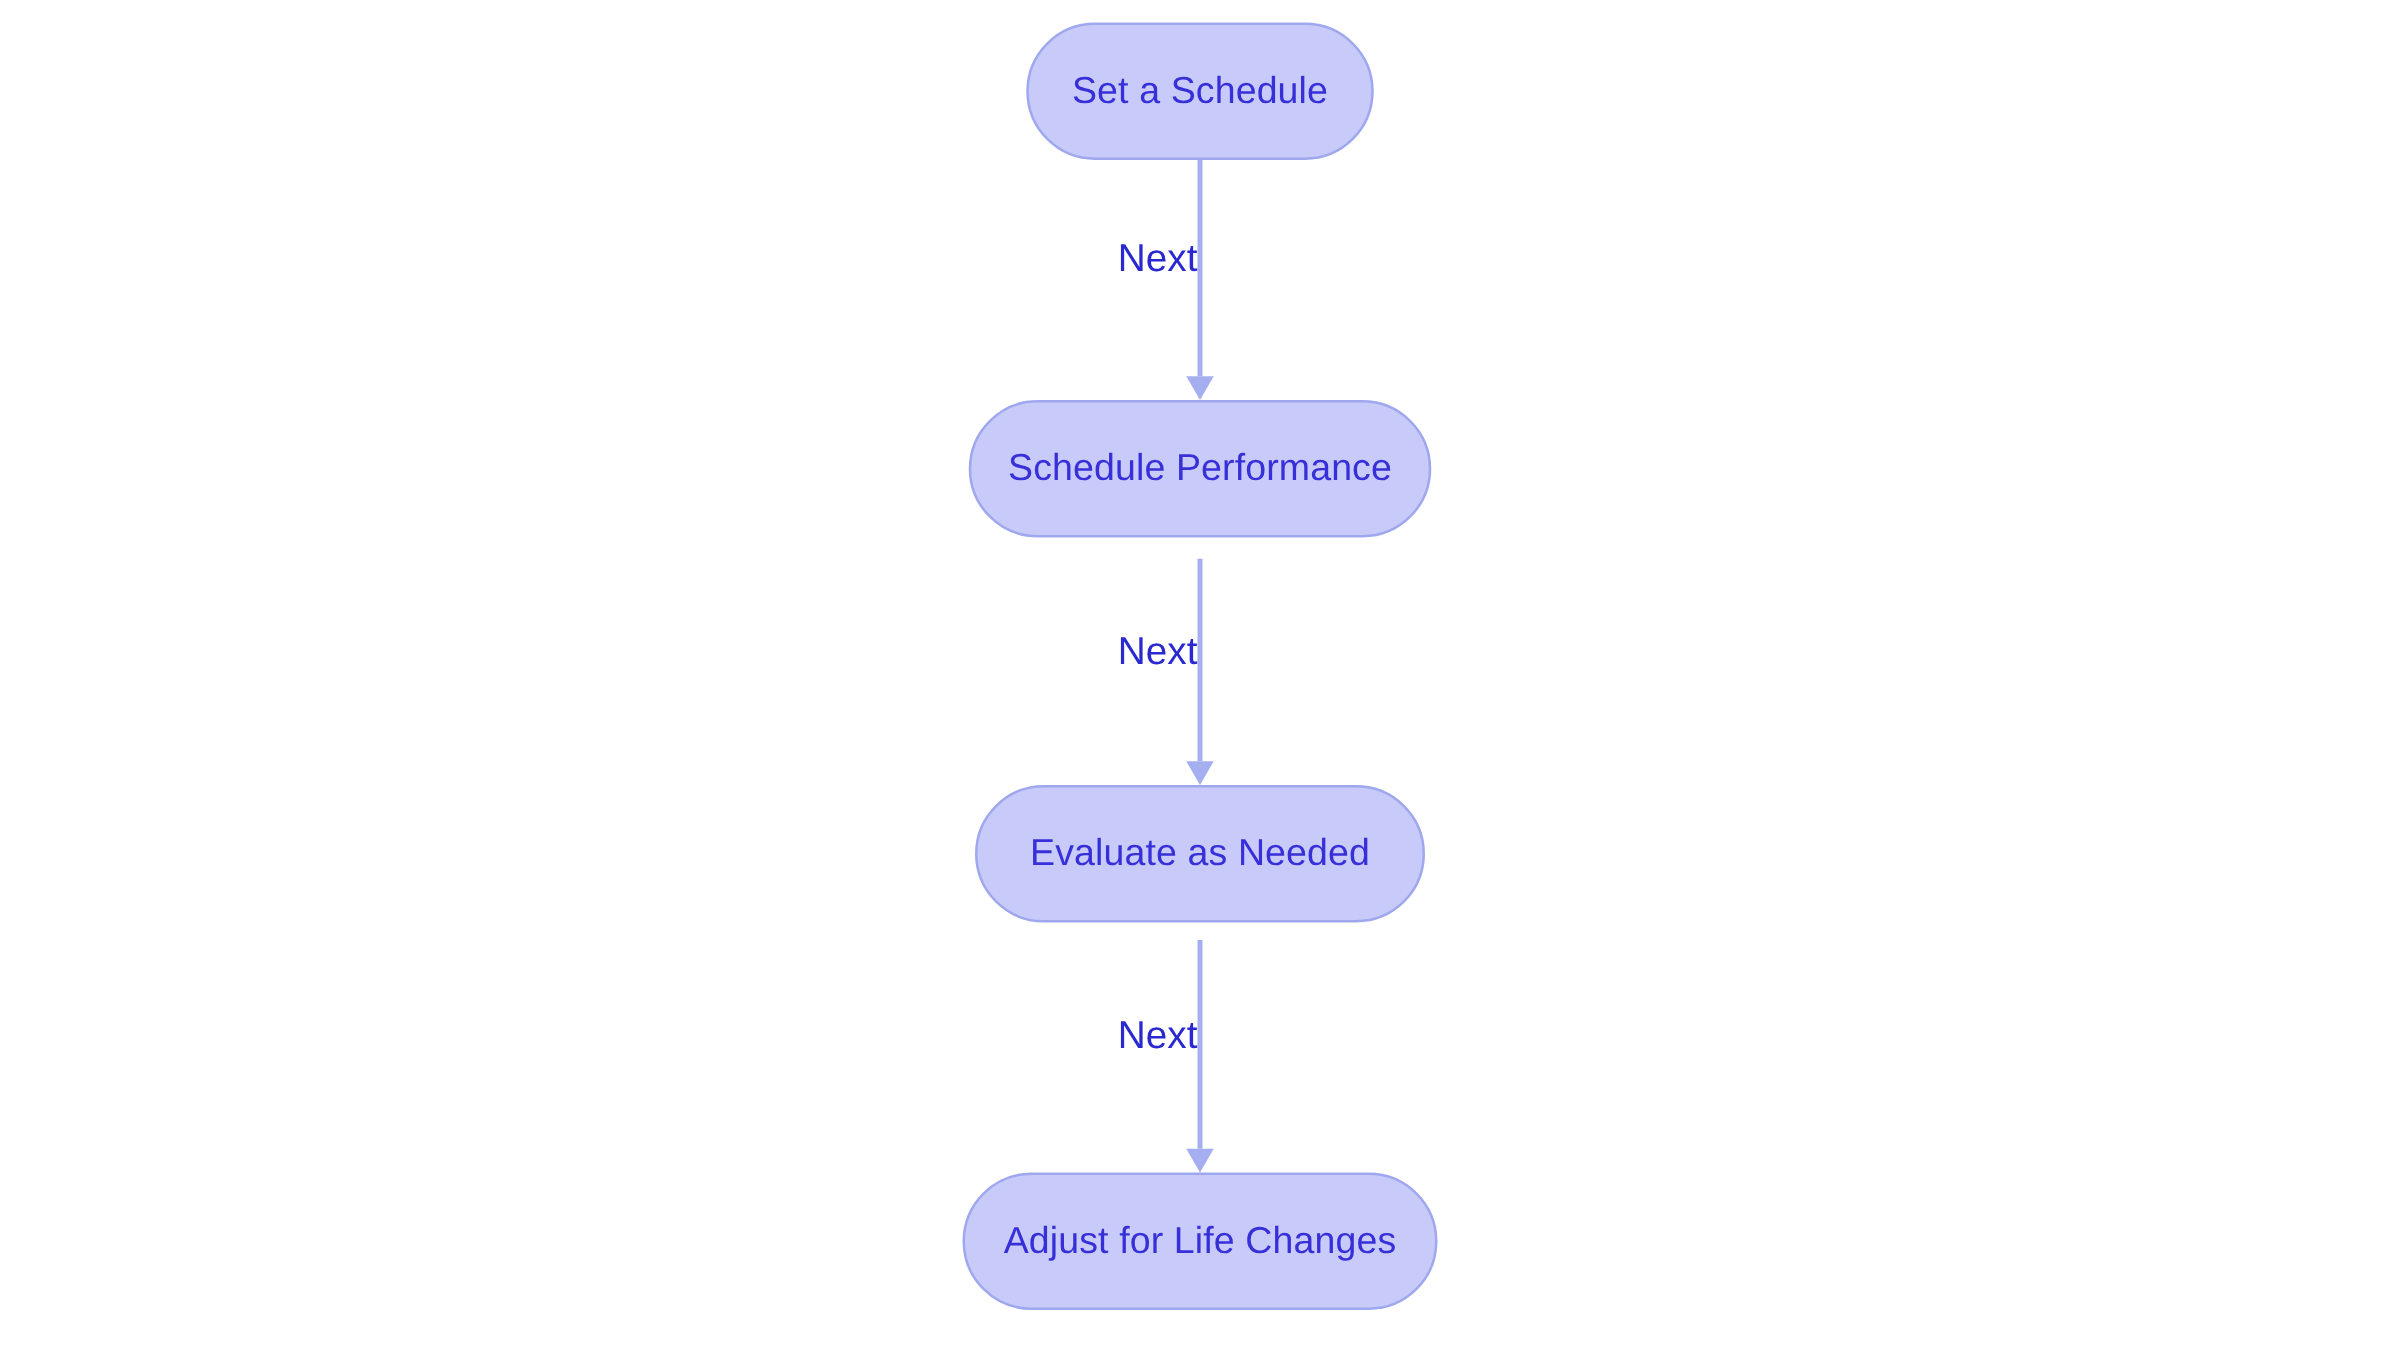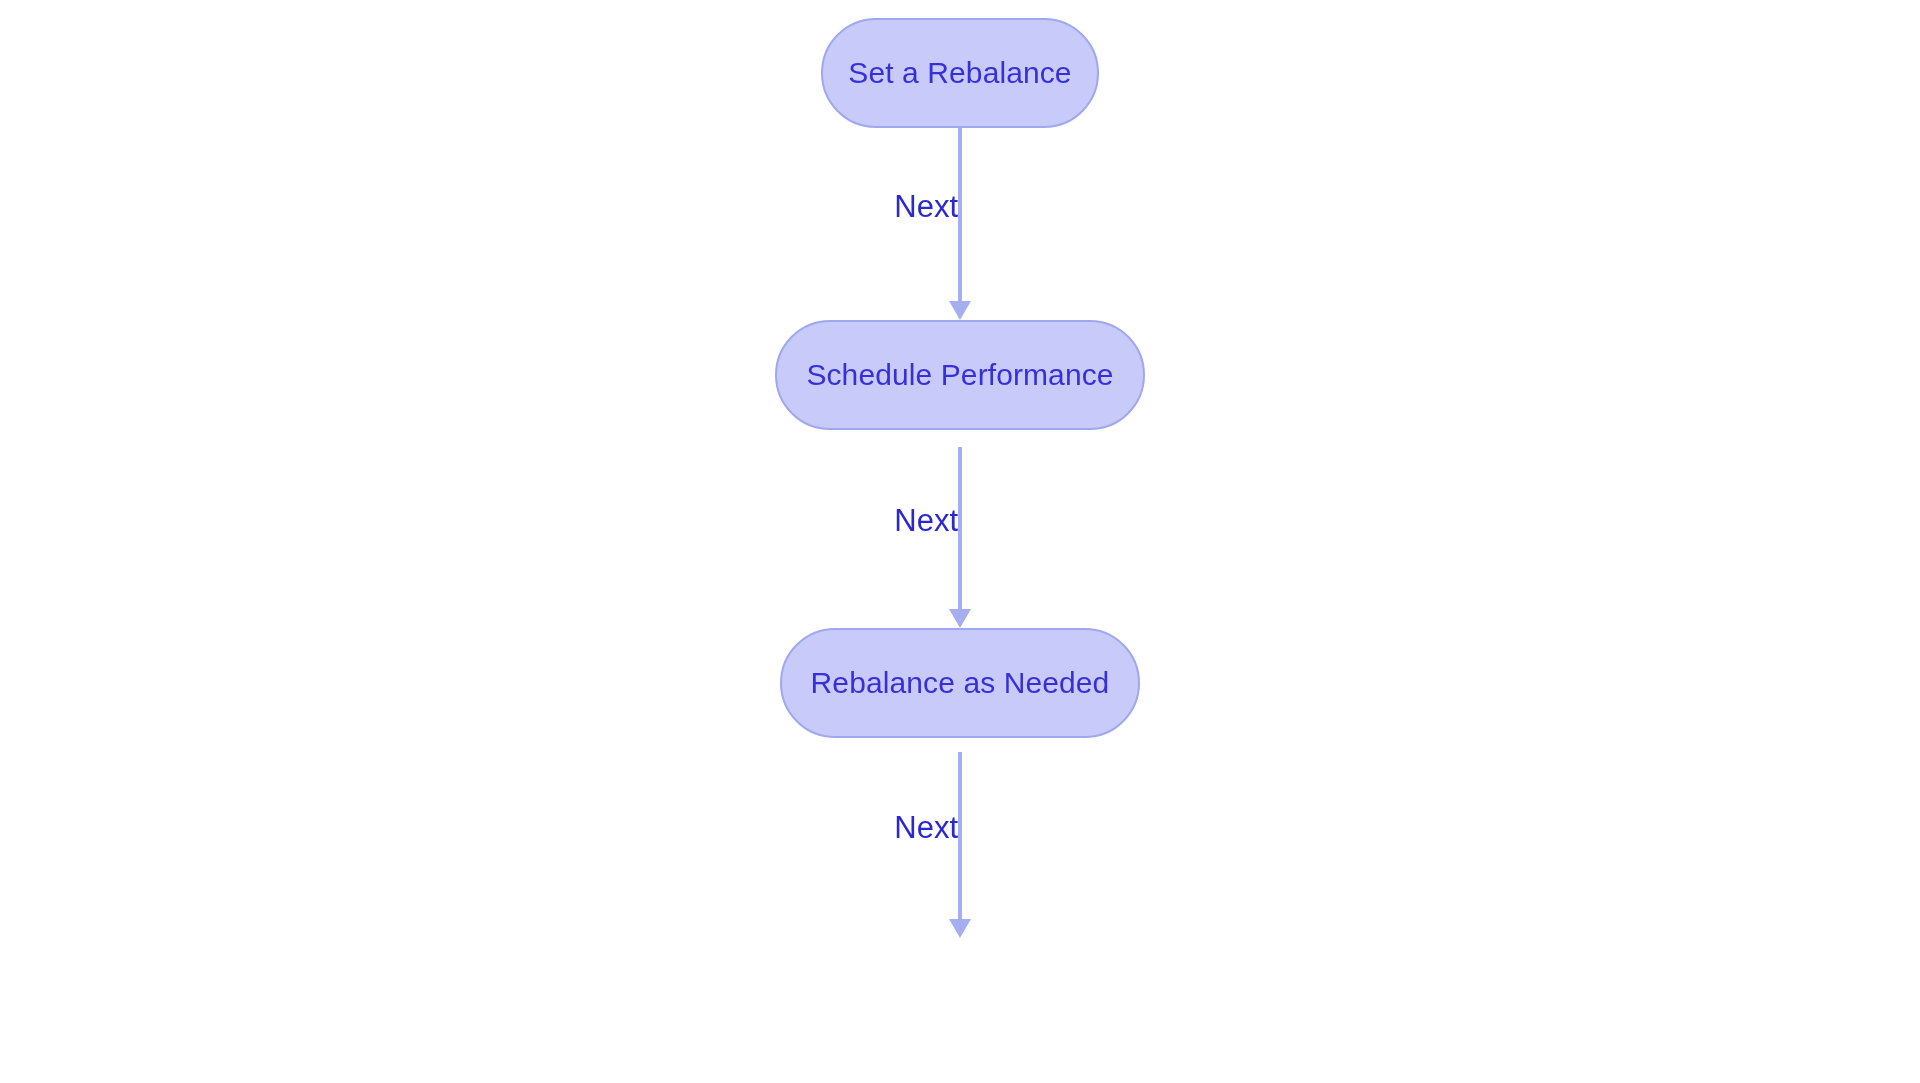--- a/index.html
+++ b/index.html
@@ -100,43 +100,46 @@
   #edge-2 .edge-line  { height: 167px; }
   #edge-2 .edge-arrow { top: 167px; }
   #edge-2 .edge-label { top: 60px; }
 </style>
 </head>
 <body>
 
 <div id="flow-canvas">
 
   <div class="node" id="node-0">
-    <span class="node-label">Set a Rebalance</span>
+    <span class="node-label">Set a Schedule</span>
   </div>
 
   <div class="edge" id="edge-0">
     <div class="edge-line"></div>
     <div class="edge-arrow"></div>
     <span class="edge-label">Next</span>
   </div>
 
   <div class="node" id="node-1">
     <span class="node-label">Schedule Performance</span>
   </div>
 
   <div class="edge" id="edge-1">
     <div class="edge-line"></div>
     <div class="edge-arrow"></div>
     <span class="edge-label">Next</span>
   </div>
 
   <div class="node" id="node-2">
-    <span class="node-label">Rebalance as Needed</span>
+    <span class="node-label">Evaluate as Needed</span>
   </div>
 
   <div class="edge" id="edge-2">
     <div class="edge-line"></div>
     <div class="edge-arrow"></div>
     <span class="edge-label">Next</span>
   </div>
 
+  <div class="node" id="node-3">
+    <span class="node-label">Adjust for Life Changes</span>
+  </div>
 
 </div>
 
 </body></html>

